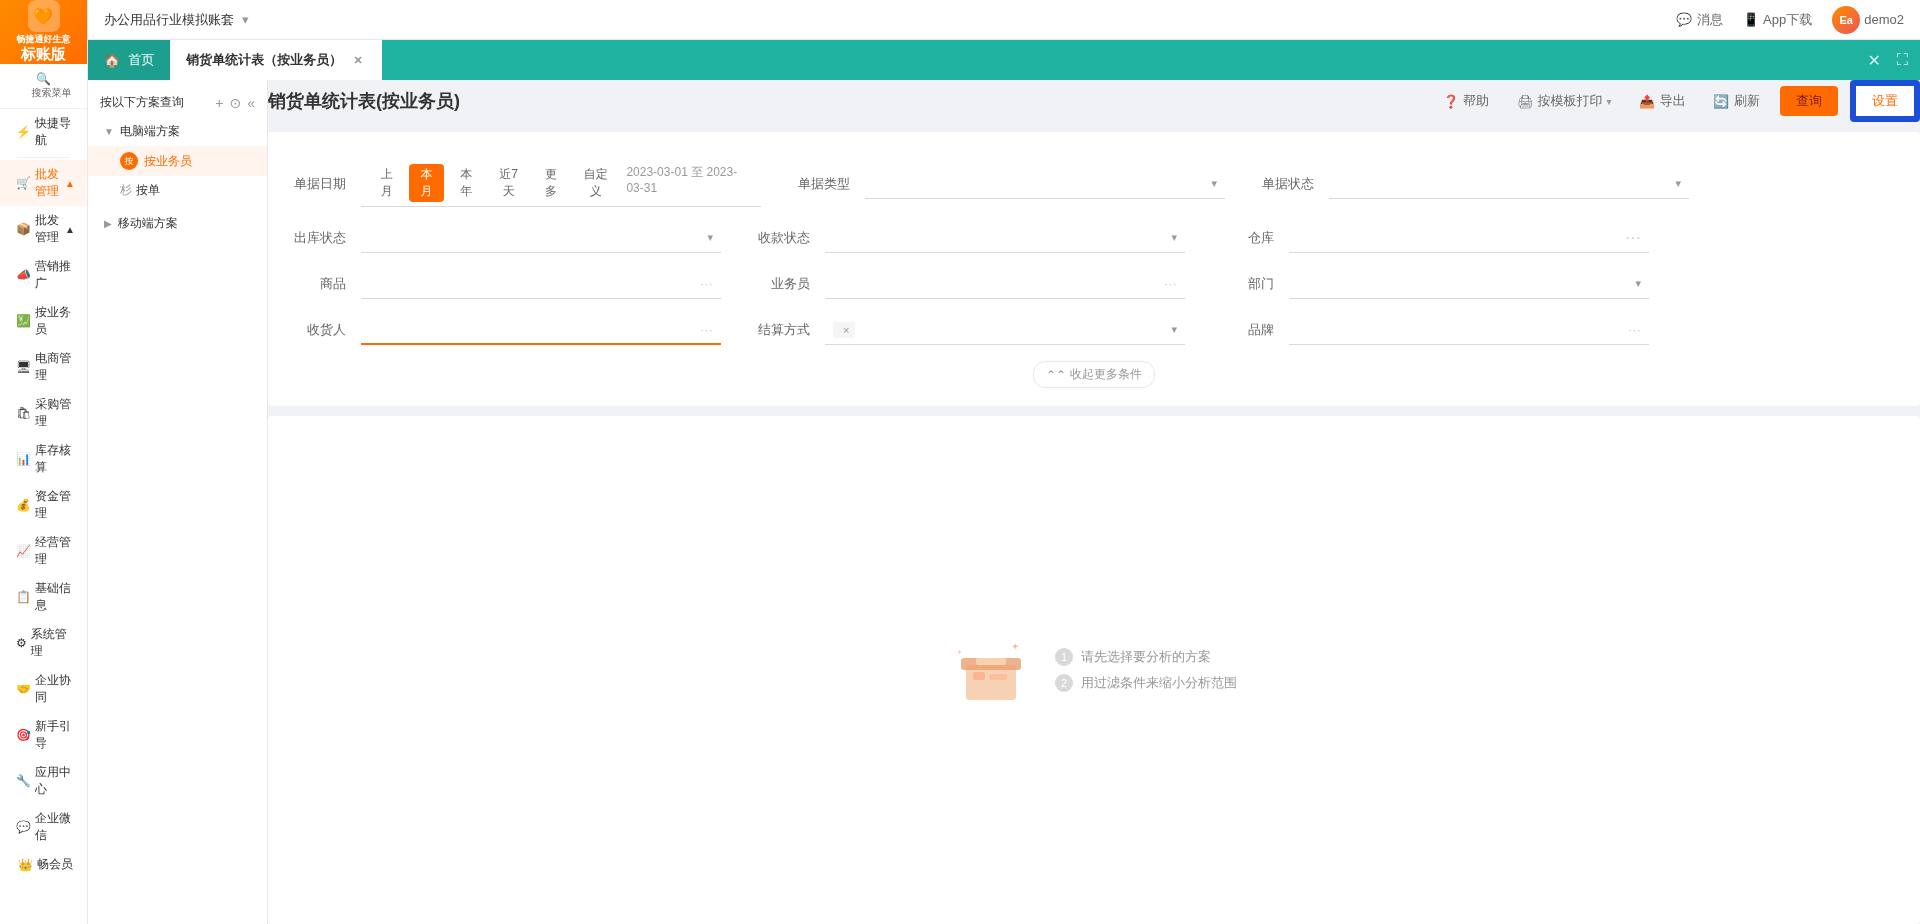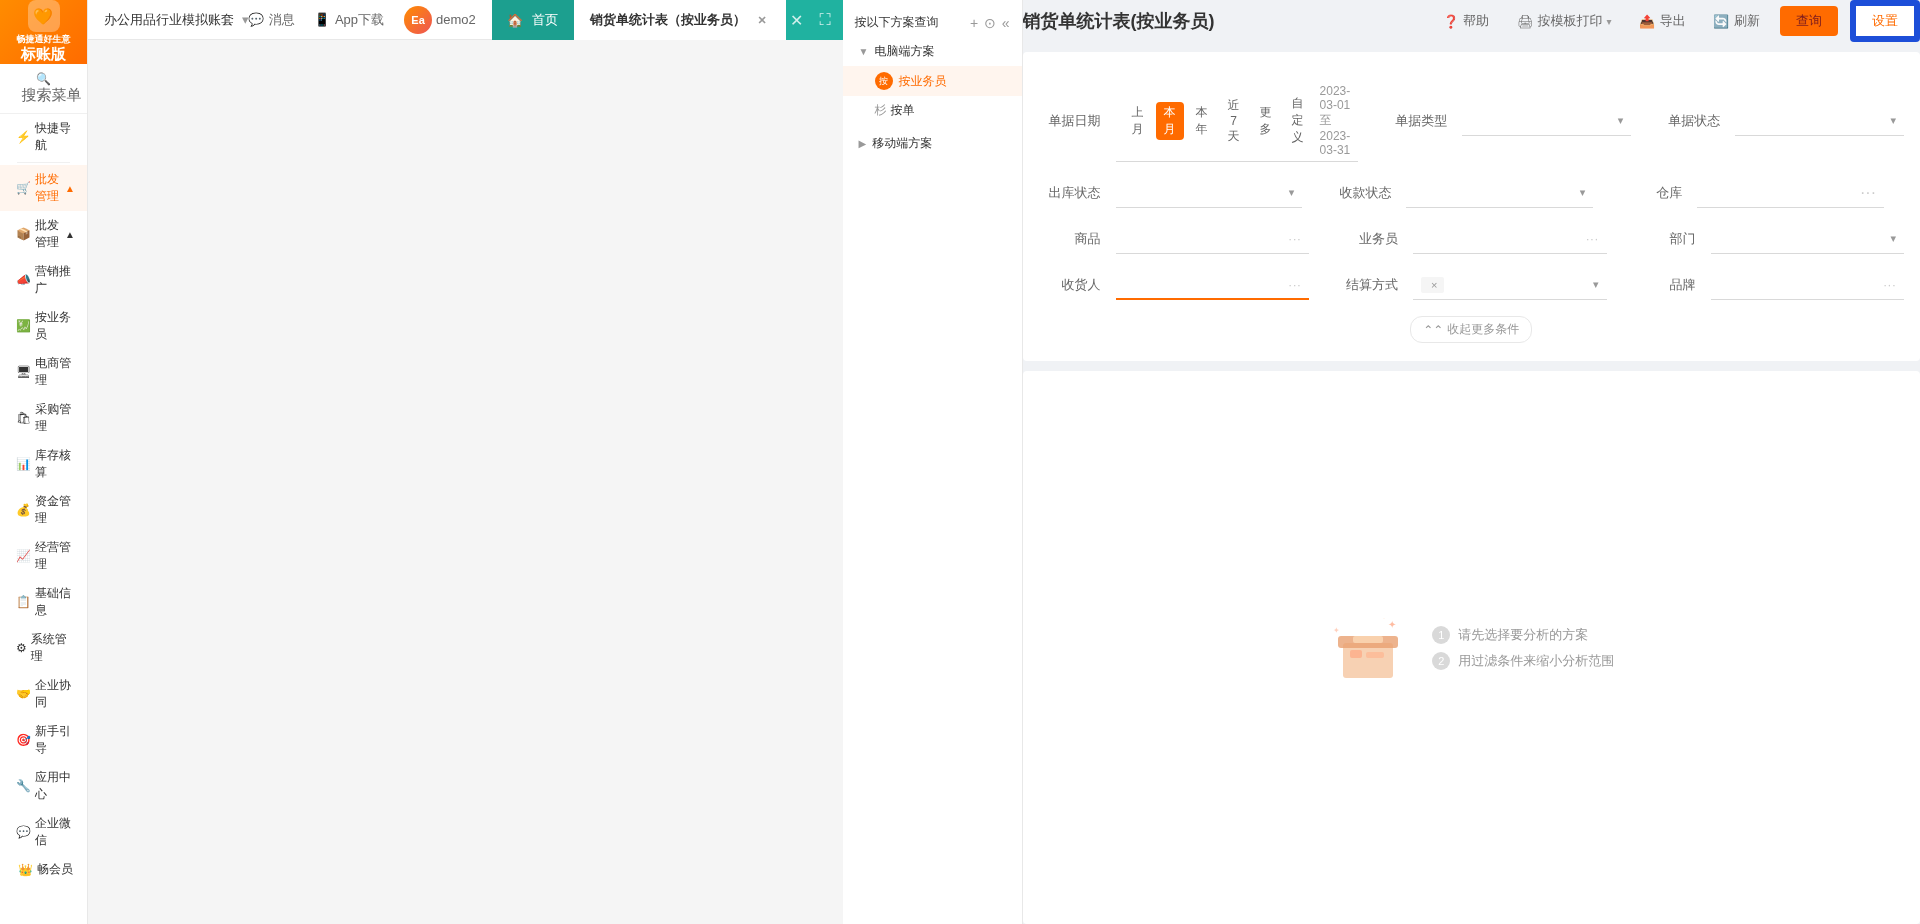--- a/index.html
+++ b/index.html
@@ -49,20 +49,21 @@
       font-size: 12px;
       cursor: pointer;
       border-bottom: 1px solid #f0f0f0;
     }
     .sidebar-divider { width: 60%; height: 1px; background: #f0f0f0; margin: 2px 0; }
 
     
     .main-area {
       flex: 1;
       display: flex;
+      flex-direction: column;
       overflow: hidden;
     }
 
     
     .topbar {
       height: 40px;
       background: #fff;
       border-bottom: 1px solid #e8e8e8;
       display: flex;
       align-items: center;
@@ -439,21 +440,21 @@
 <body>
 
 <div class="sidebar">
   <div class="sidebar-logo">
     <div class="logo-icon">🧡</div>
     <span style="font-size:9px;text-align:center;line-height:1.2;">畅捷通好生意</span>
     <span style="font-size:15px;">标账版</span>
   </div>
   <div class="sidebar-search">
     <span>🔍</span>
-    <div style="font-size:15px;margin-left:16px;">搜索菜单</div>
+    <div style="font-size:10px;margin-left:16px;">搜索菜单</div>
   </div>
   <div class="tree-item">
     <span>⚡</span>
     <span>快捷导航</span>
   </div>
   <div class="sidebar-divider"></div>
 
   <div class="tree-item has-arrow active">
     <span>🛒</span>
     <span>批发管理</span>
@@ -617,21 +618,21 @@
           </div>
           <button class="page-action-primary">查询</button>
           <button class="page-action-secondary">设置</button>
         </div>
       </div>
 
       <div class="filter-panel">
 
         <div class="filter-row">
           <span class="filter-label">单据日期</span>
-          <div style="flex:1;max-width:400px;margin-right:20px;border-bottom:1px solid #d9d9d9;padding:4px 8px;display:flex;align-items:center;gap:4px;">
+          <div style="flex:1;max-width:400px;margin-right:20px;border-bottom:1px solid #d9d9d9;padding:4px 8px;display:flex;align-items:flex-start;gap:4px;">
             <div class="date-filter">
               <button class="date-btn">上月</button>
               <button class="date-btn active">本月</button>
               <button class="date-btn">本年</button>
               <button class="date-btn">近7天</button>
               <button class="date-btn">更多</button>
               <button class="date-btn">自定义</button>
             </div>
             <span class="date-range">2023-03-01 至 2023-03-31</span>
           </div>

